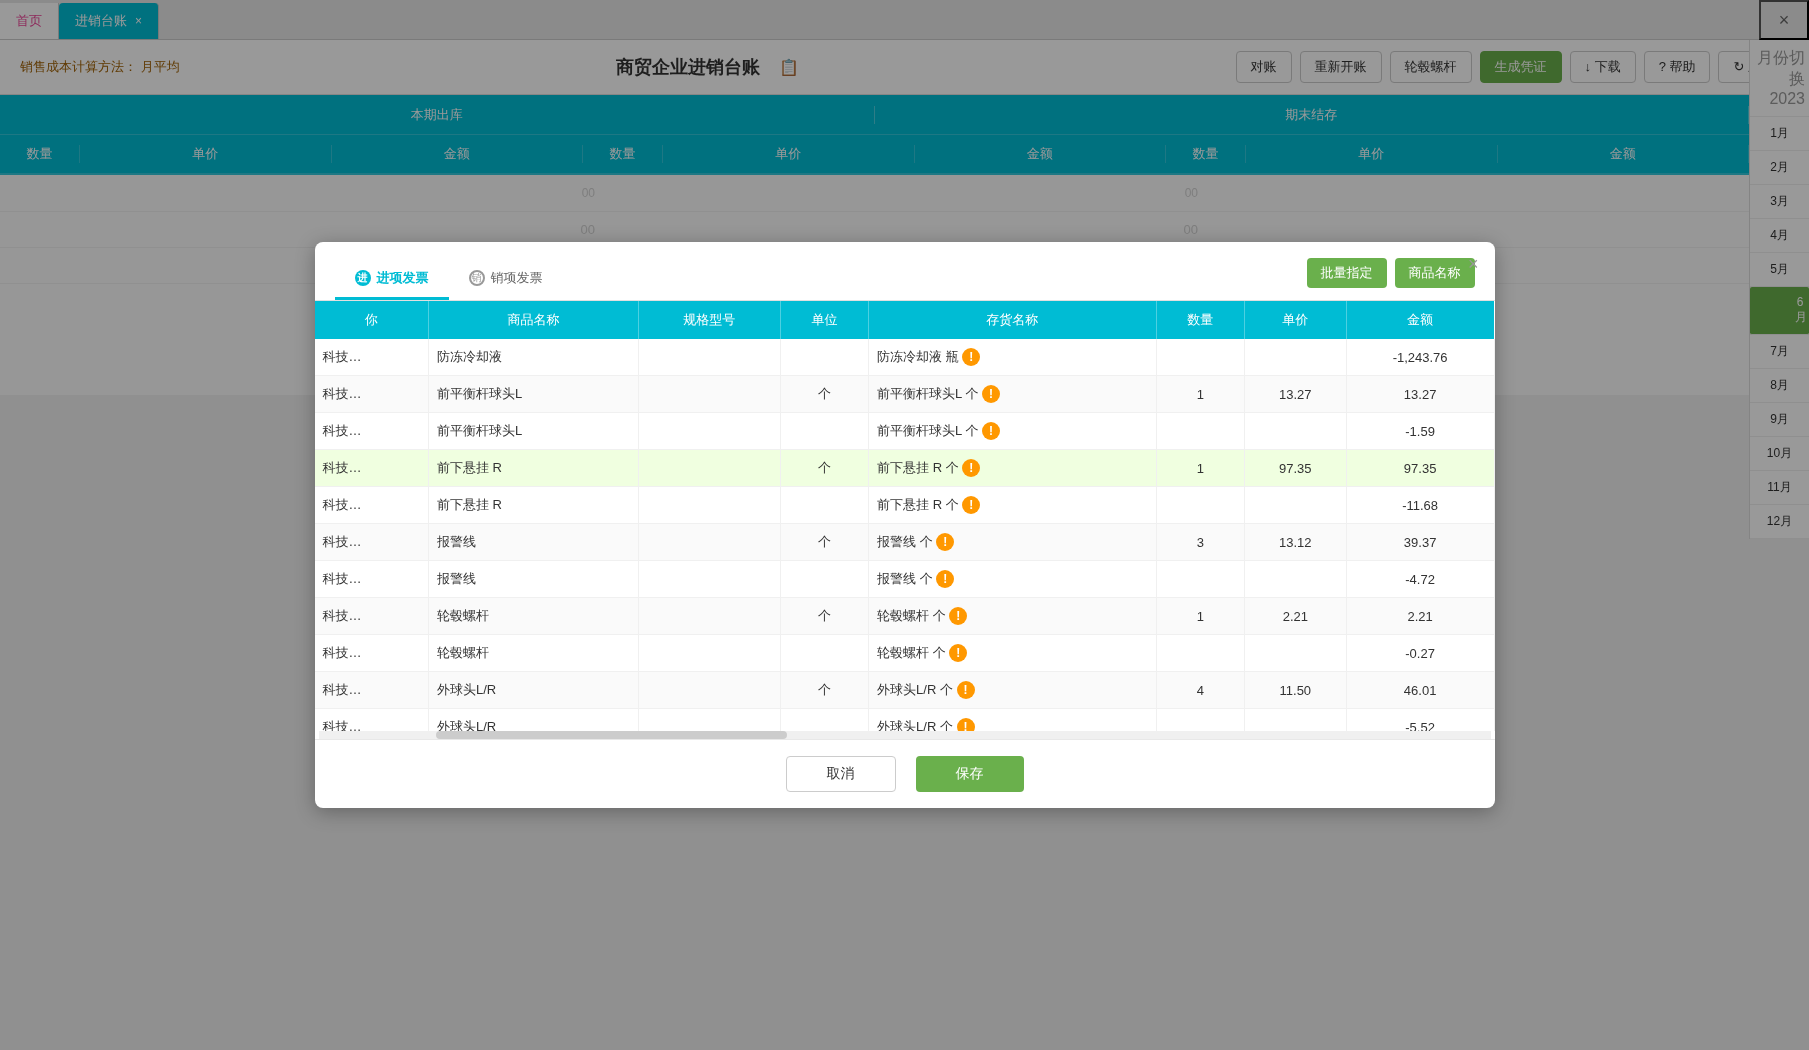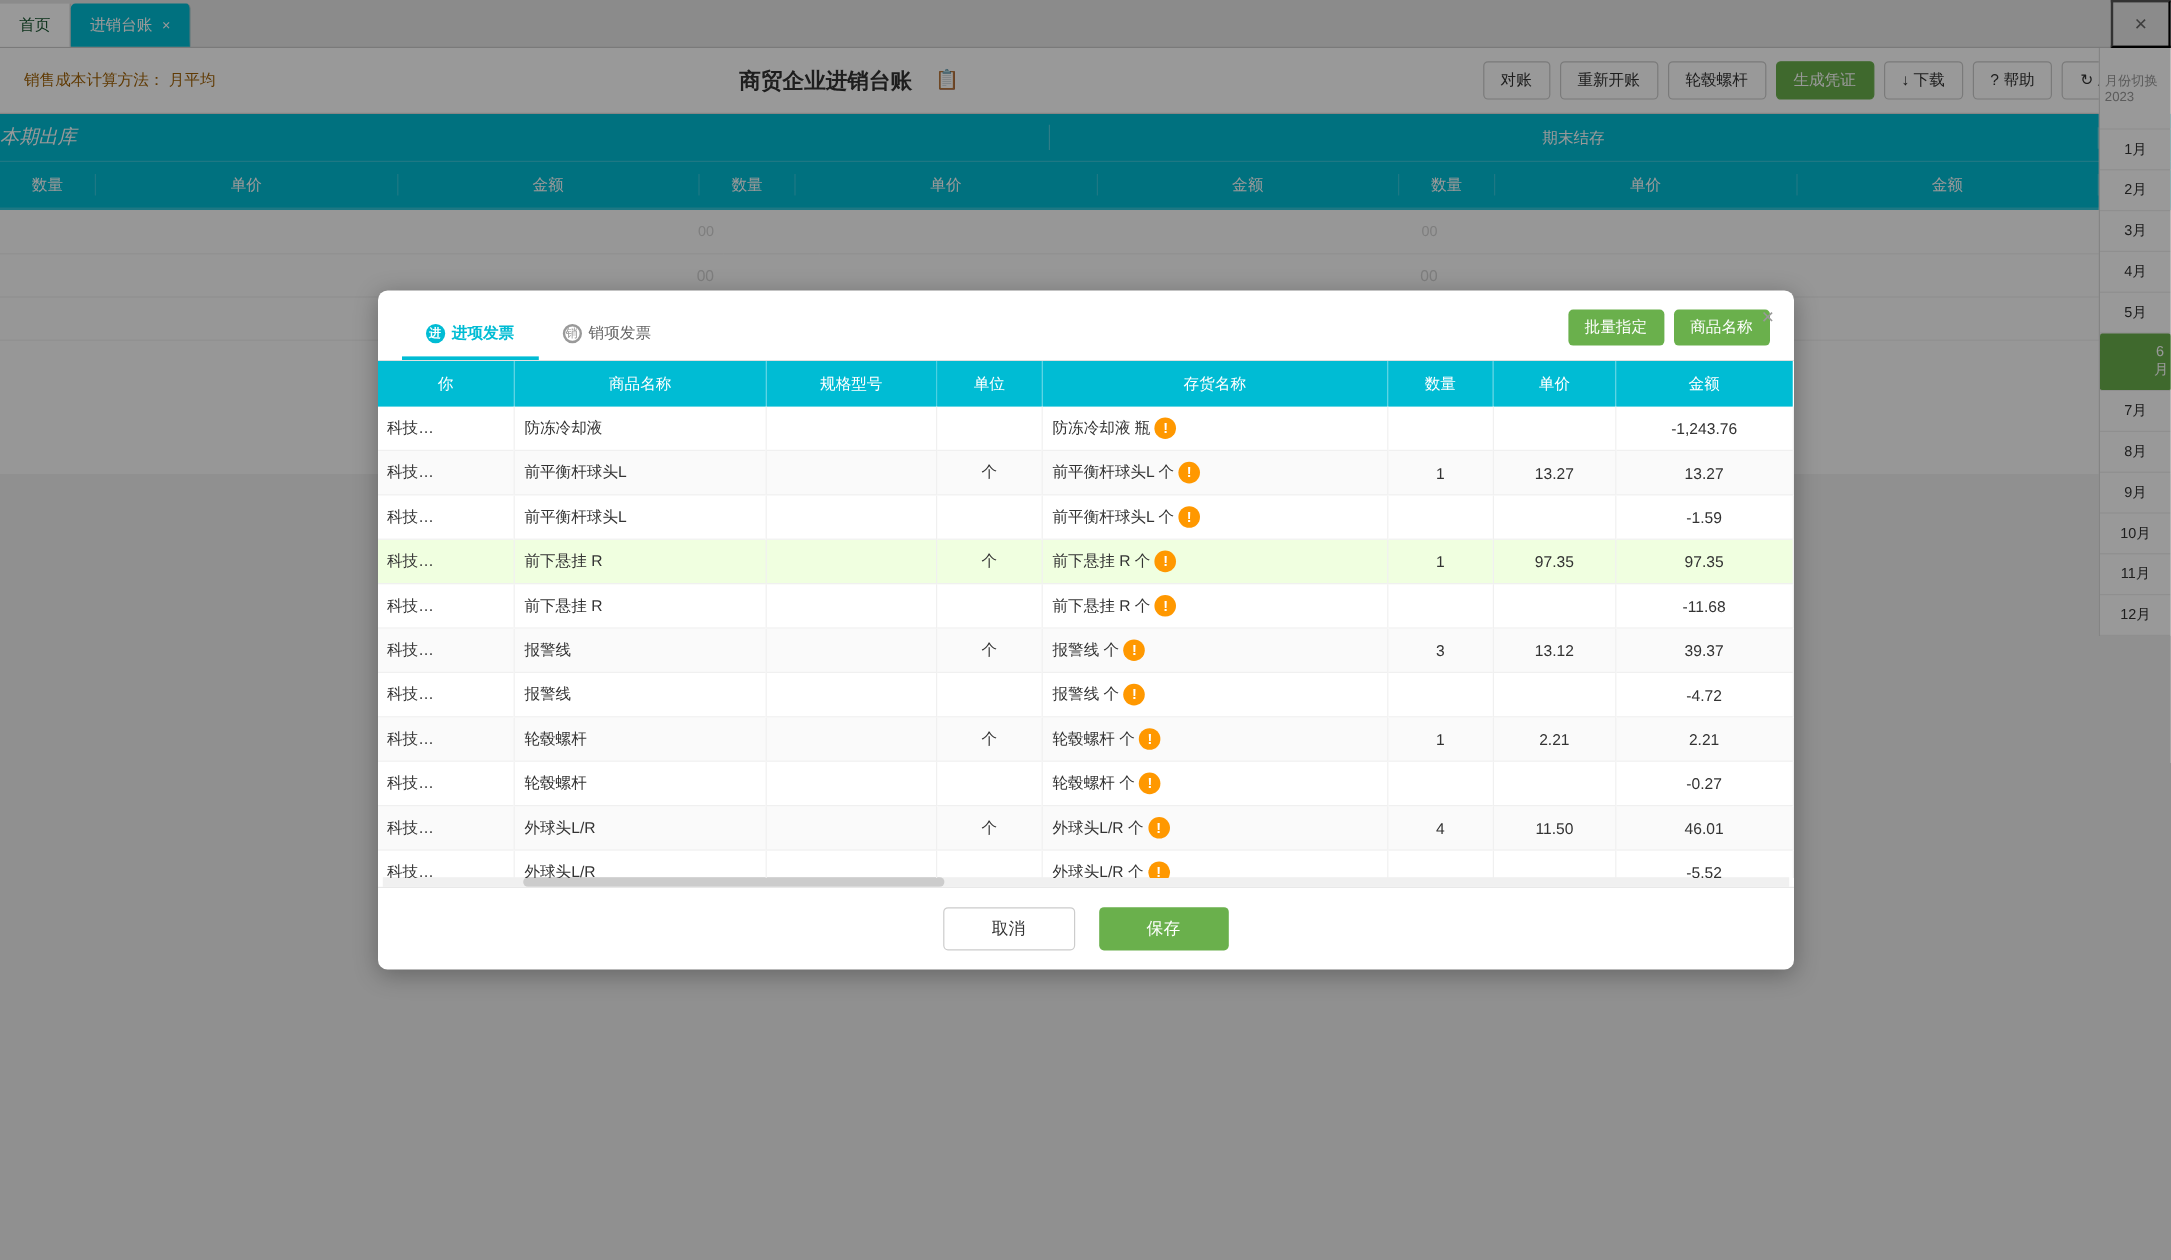--- a/index.html
+++ b/index.html
@@ -3,21 +3,21 @@
   <meta charset="utf-8">
   <style>
     * { box-sizing: border-box; margin: 0; padding: 0; }
     body { font-family: 'Microsoft YaHei', Arial, sans-serif; font-size: 13px; background: #d0d0d0; width: 1809px; height: 1050px; overflow: hidden; }
 
     
     .app-container { width: 1809px; height: 1050px; background: #f0f0f0; position: relative; }
 
     
     .tab-bar { height: 40px; background: #e8e8e8; display: flex; align-items: flex-end; padding-left: 0; border-bottom: 1px solid #ccc; }
-    .tab-item { padding: 8px 16px; cursor: pointer; font-size: 13px; background: #e8e8e8; color: #14532d; border-right: 1px solid #ccc; height: 36px; display: flex; align-items: center; }
+    .tab-item { padding: 8px 16px; cursor: pointer; font-size: 13px; background: #e8e8e8; color: #ec4899; border-right: 1px solid #ccc; height: 36px; display: flex; align-items: center; }
     .tab-item.active { background: #00bcd4; color: white; border-radius: 4px 4px 0 0; }
     .tab-item .close-btn { margin-left: 8px; cursor: pointer; font-size: 12px; }
     .tab-item-home { background: #fff; }
 
     
     .app-close { position: absolute; top: 0; right: 0; width: 50px; height: 40px; display: flex; align-items: center; justify-content: center; cursor: pointer; font-size: 18px; color: #666; background: #e8e8e8; }
 
     
     .header-bar { height: 55px; background: white; display: flex; align-items: center; justify-content: space-between; padding: 0 20px; border-bottom: 1px solid #e0e0e0; }
     .header-left { font-size: 13px; color: #a16207; }
@@ -62,21 +62,21 @@
     .btn-cancel { padding: 8px 40px; border: 1px solid #ccc; border-radius: 4px; background: white; cursor: pointer; font-size: 14px; color: #333; }
     .btn-save { padding: 8px 40px; border: none; border-radius: 4px; background: #6ab04c; cursor: pointer; font-size: 14px; color: white; }
 
     
     .modal-scroll { overflow-y: auto; max-height: 430px; }
 
     
     .month-sidebar { position: absolute; right: 0; top: 40px; width: 60px; background: white; border-left: 1px solid #ddd; z-index: 50; }
     .month-item { padding: 8px 4px; text-align: center; font-size: 12px; color: #333; border-bottom: 1px solid #eee; cursor: pointer; }
     .month-item.active { background: #6ab04c; color: white; border-radius: 2px; padding-left: 45px; }
-    .month-header { padding: 20px 4px; text-align: left; font-size: 11px; color: #999; border-bottom: 1px solid #eee; }
+    .month-header { padding: 8px 4px; text-align: right; font-size: 16px; color: #999; border-bottom: 1px solid #eee; }
   </style>
 </head>
 <body>
 
 <div class="app-container">
 
   <div class="tab-bar">
     <div class="tab-item tab-item-home">
       <span>首页</span>
     </div>
@@ -101,21 +101,21 @@
       <button class="btn btn-outline">重新开账</button>
       <button class="btn btn-outline">轮毂螺杆</button>
       <button class="btn btn-primary">生成凭证</button>
       <button class="btn btn-outline">↓ 下载</button>
       <button class="btn btn-outline">? 帮助</button>
       <button class="btn btn-outline">↻ 刷新</button>
     </div>
   </div>
 
   <div style="display:flex; background:#00bcd4; height:40px; align-items:center; border-bottom:1px solid rgba(255,255,255,0.2);">
-    <div style="flex:1; text-align:left; color:white; font-size:16px; border-right:1px solid rgba(255,255,255,0.3);font-style:italic;">本期出库</div>
+    <div style="flex:1; text-align:center; color:white; font-size:13px; border-right:1px solid rgba(255,255,255,0.3);">本期出库</div>
     <div style="flex:1; text-align:center; color:white; font-size:13px; border-right:1px solid rgba(255,255,255,0.3);">期末结存</div>
     <div style="width:60px;"></div>
   </div>
 
   <div style="display:flex; background:#00bcd4; height:40px; align-items:center; border-bottom:2px solid rgba(255,255,255,0.2);">
     <div style="width:80px; text-align:center; color:white; font-size:13px; border-right:1px solid rgba(255,255,255,0.2);">数量</div>
     <div style="flex:1; text-align:center; color:white; font-size:13px; border-right:1px solid rgba(255,255,255,0.2);">单价</div>
     <div style="flex:1; text-align:center; color:white; font-size:13px; border-right:1px solid rgba(255,255,255,0.2);">金额</div>
     <div style="width:80px; text-align:center; color:white; font-size:13px; border-right:1px solid rgba(255,255,255,0.2);">数量</div>
     <div style="flex:1; text-align:center; color:white; font-size:13px; border-right:1px solid rgba(255,255,255,0.2);">单价</div>

